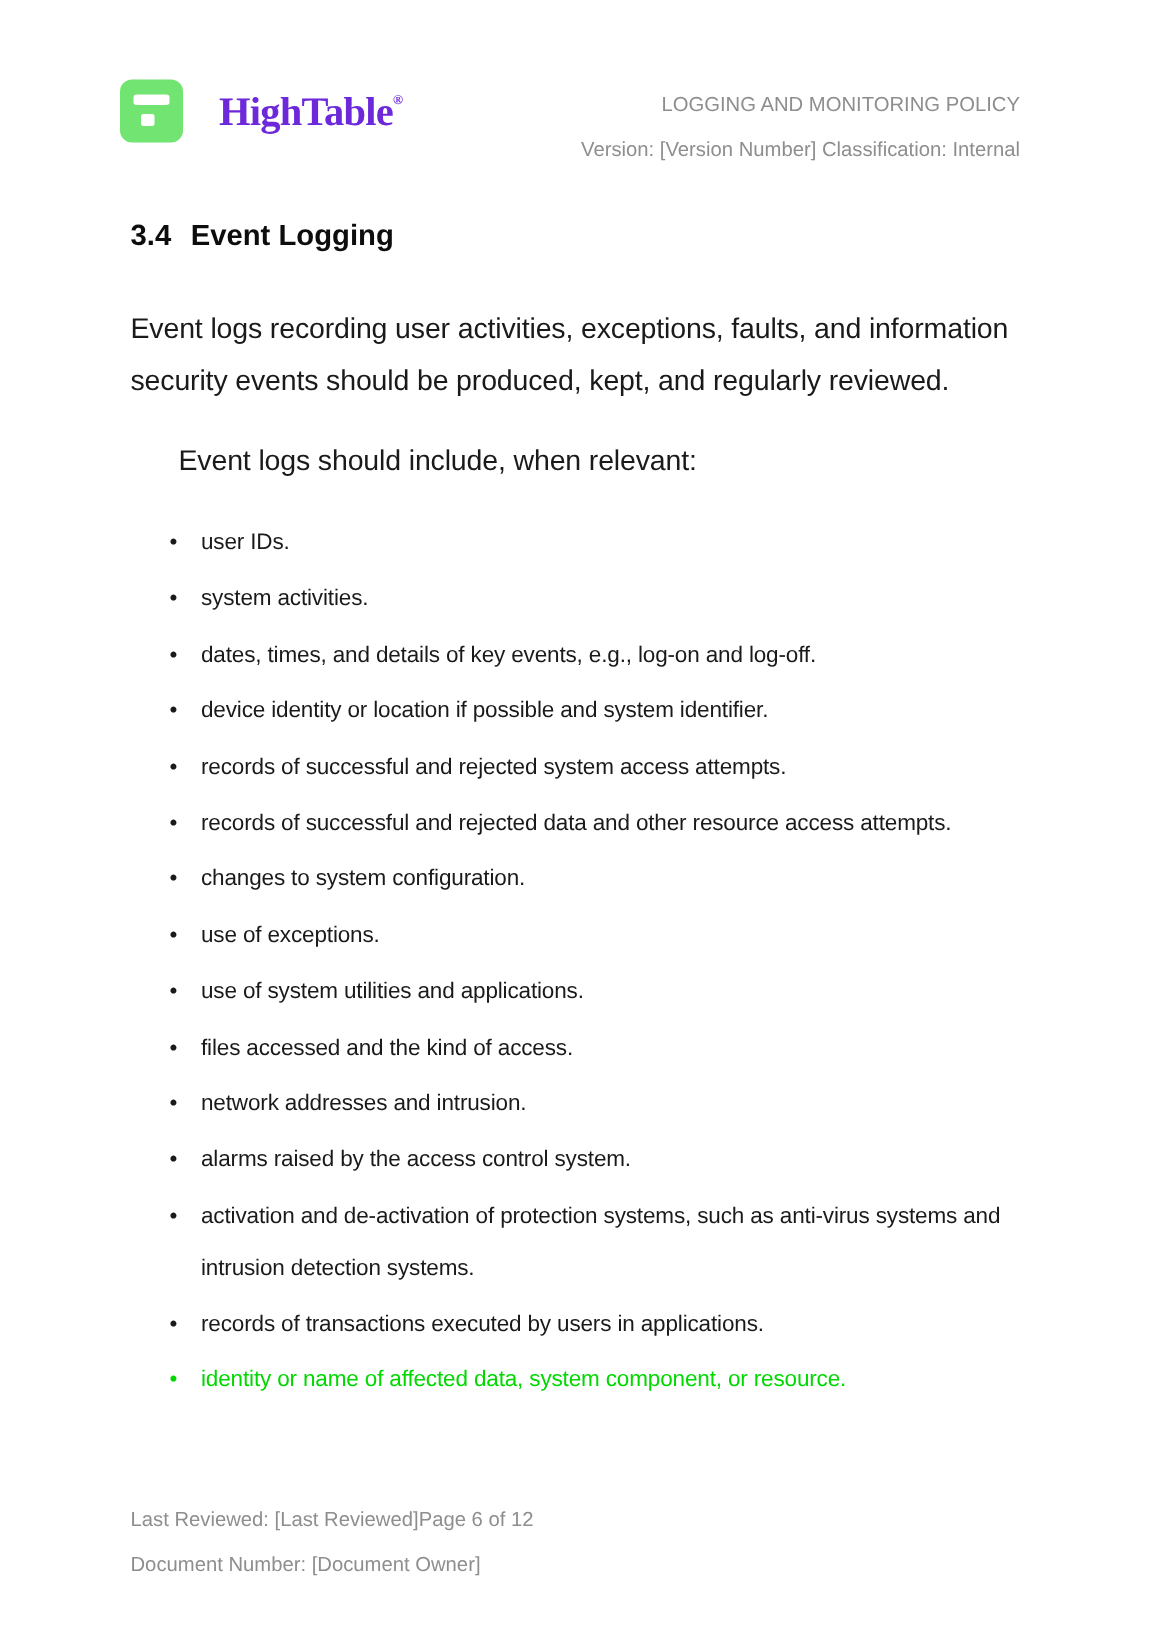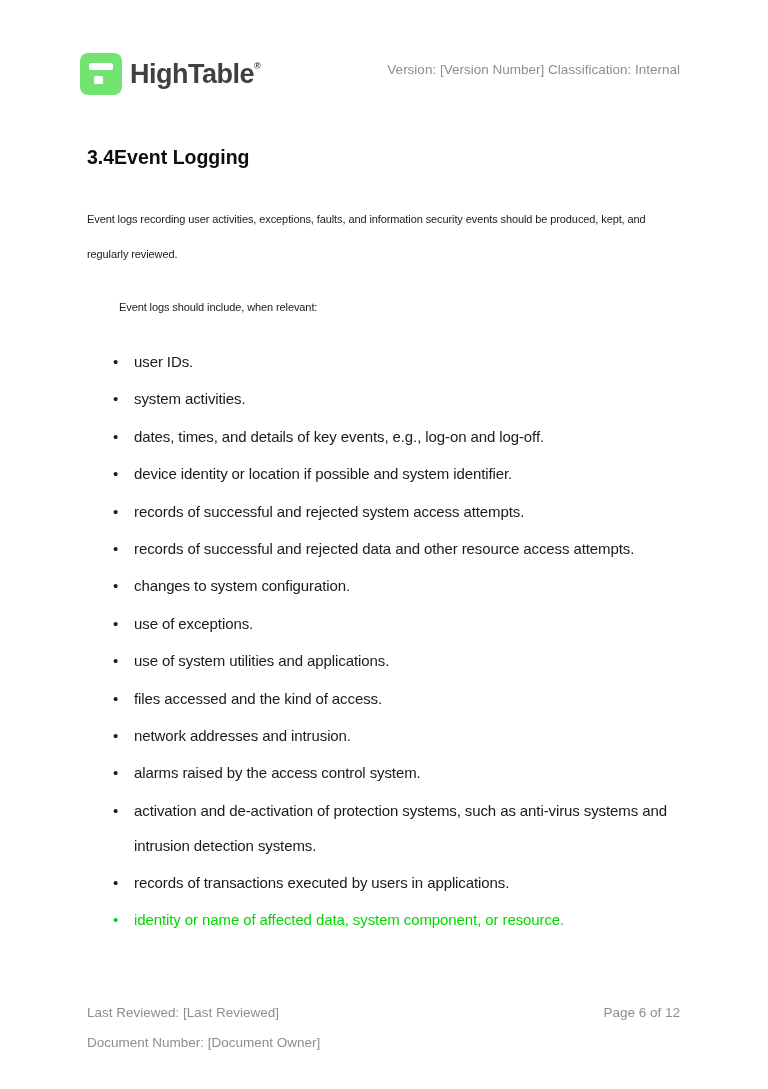--- a/index.html
+++ b/index.html
@@ -49,25 +49,26 @@
   .logo-icon .leg {
     position: absolute;
     left: 14px;
     top: 23px;
     width: 9px;
     height: 8px;
     background: #ffffff;
     border-radius: 1.5px;
   }
   .wordmark {
-    margin-left: 8px;
+    margin-left: 24px;
     font-size: 27px;
     font-weight: bold;
-    color: #404040;
+    color: #6d28d9;
     letter-spacing: -0.5px;
+    font-family: Liberation Serif, serif;
   }
   .wordmark sup {
     font-size: 9px;
     font-weight: bold;
     vertical-align: 14px;
     letter-spacing: 0;
   }
   .header-right {
     text-align: right;
     color: #8e8e8e;
@@ -82,23 +83,23 @@
     top: 146px;
     left: 87px;
     width: 597px;
   }
   .section-heading {
     font-size: 19.5px;
     line-height: 22px;
     font-weight: bold;
     color: #0d0d0d;
   }
-  .section-heading .sec-num { }
+  .section-heading .sec-num { margin-right: 13px; }
   .body-text {
-    font-size: 11px;
+    font-size: 19px;
     line-height: 35px;
     letter-spacing: -0.1px;
     color: #1a1a1a;
   }
   .para1 { margin-top: 34px; }
   .para2 { margin-top: 18px; margin-left: 32px; }
 
   ul.bullets {
     list-style: none;
     margin-top: 19px;
@@ -123,37 +124,37 @@
     position: absolute;
     top: 998px;
     left: 87px;
     right: 88px;
     color: #8e8e8e;
     font-size: 13.5px;
     line-height: 30px;
   }
   .footer-row1 {
     display: flex;
-    justify-content: space-between;
   }
 </style>
 </head>
 <body>
 
 <div class="page">
 
   <div class="header">
     <div class="brand">
       <div class="logo-icon" style="background: rgb(114, 228, 114);">
         <div class="bar"></div>
         <div class="leg"></div>
       </div>
       <div class="wordmark"><span>HighTable</span><sup>®</sup></div>
     </div>
     <div class="header-right">
+      <div>LOGGING AND MONITORING POLICY</div>
       <div>Version: [Version Number] Classification: Internal</div>
     </div>
   </div>
 
   <div class="main">
     <div class="section-heading">
       <span class="sec-num">3.4</span><span>Event Logging</span>
     </div>
 
     <p class="body-text para1">Event logs recording user activities, exceptions, faults, and information security events should be produced, kept, and regularly reviewed.</p>

